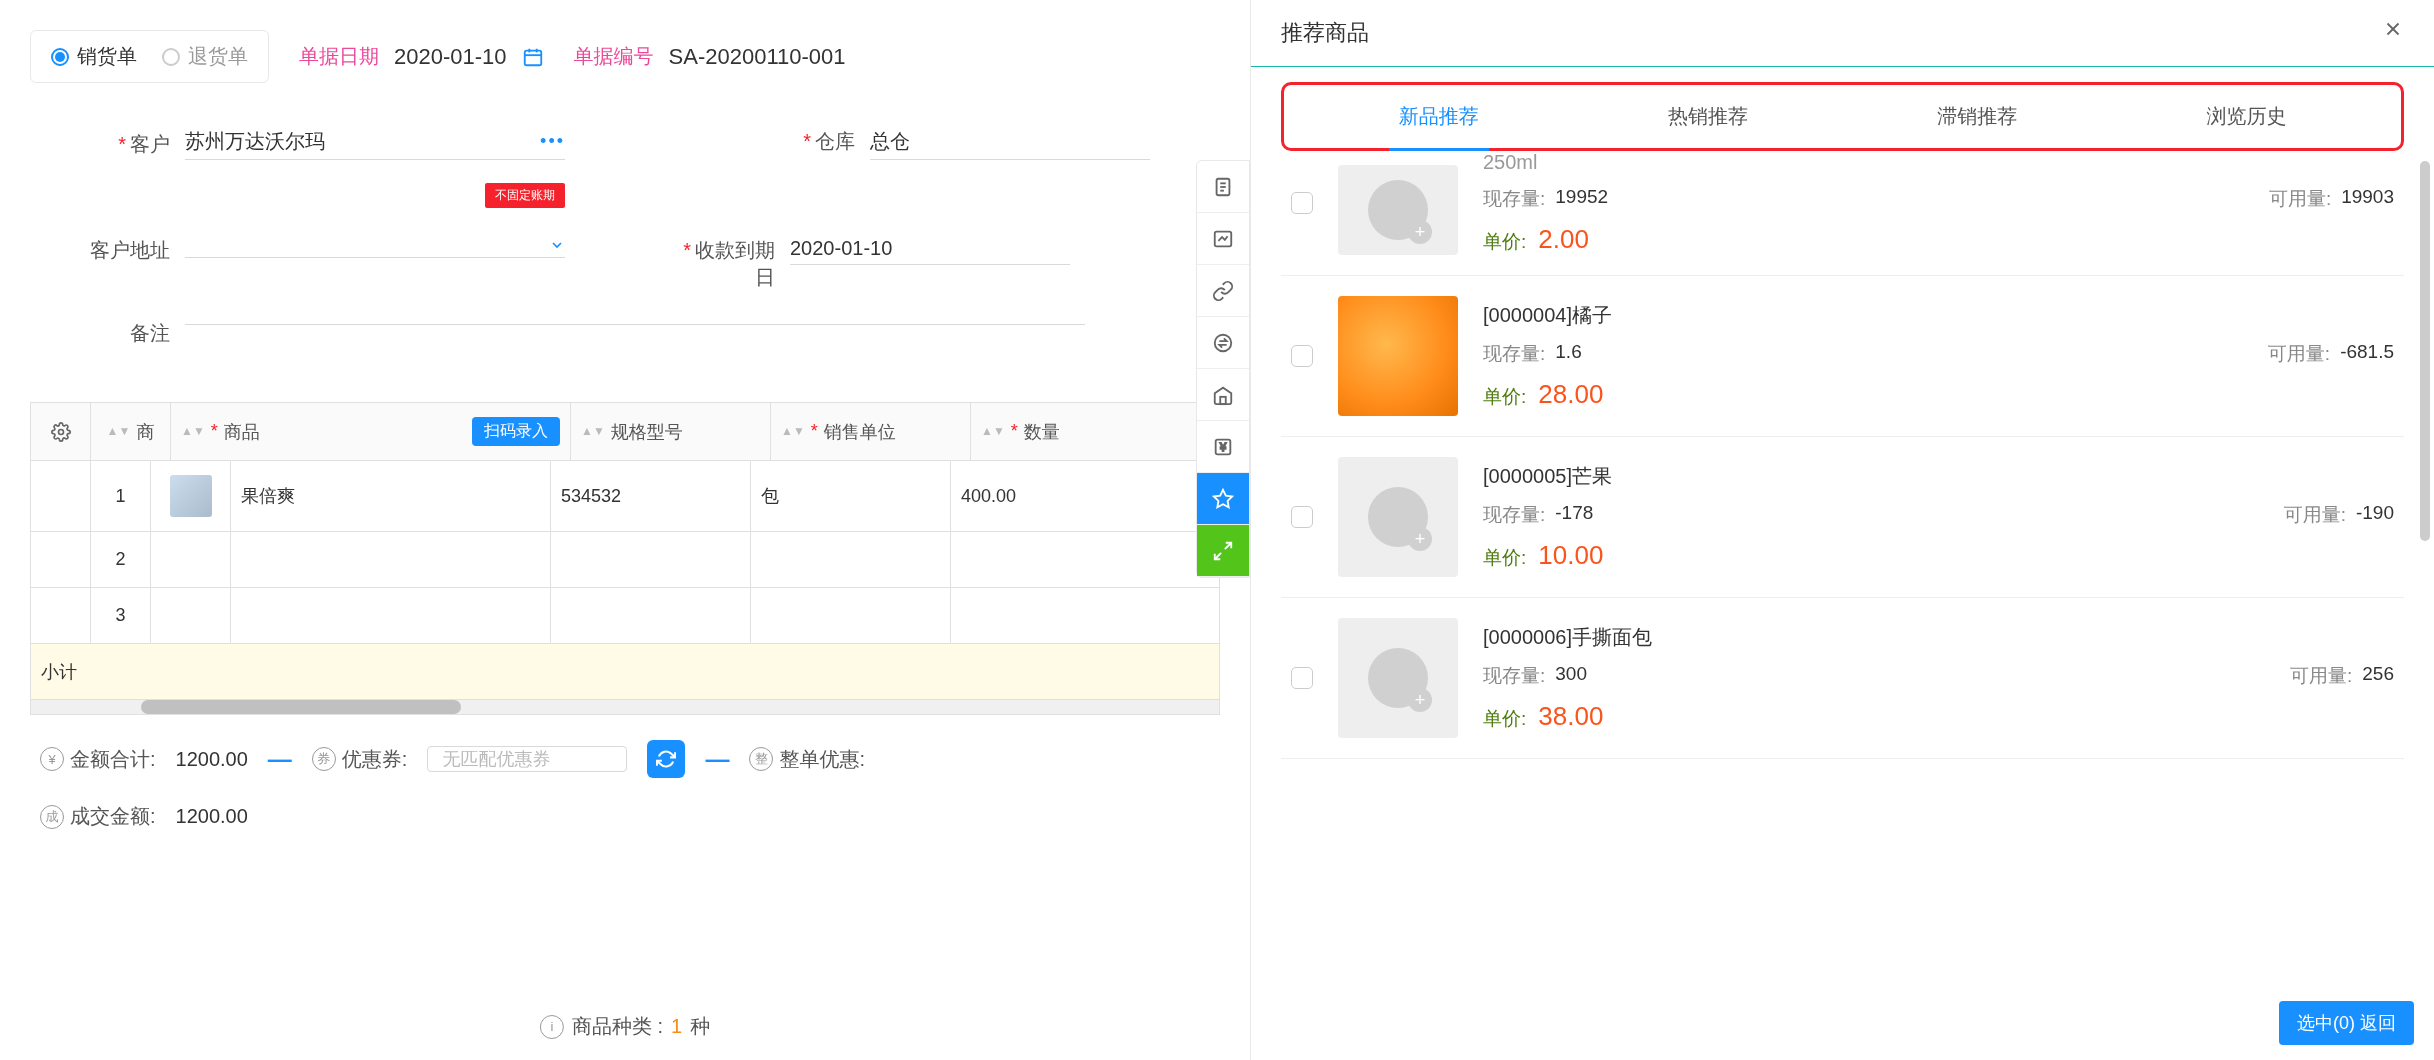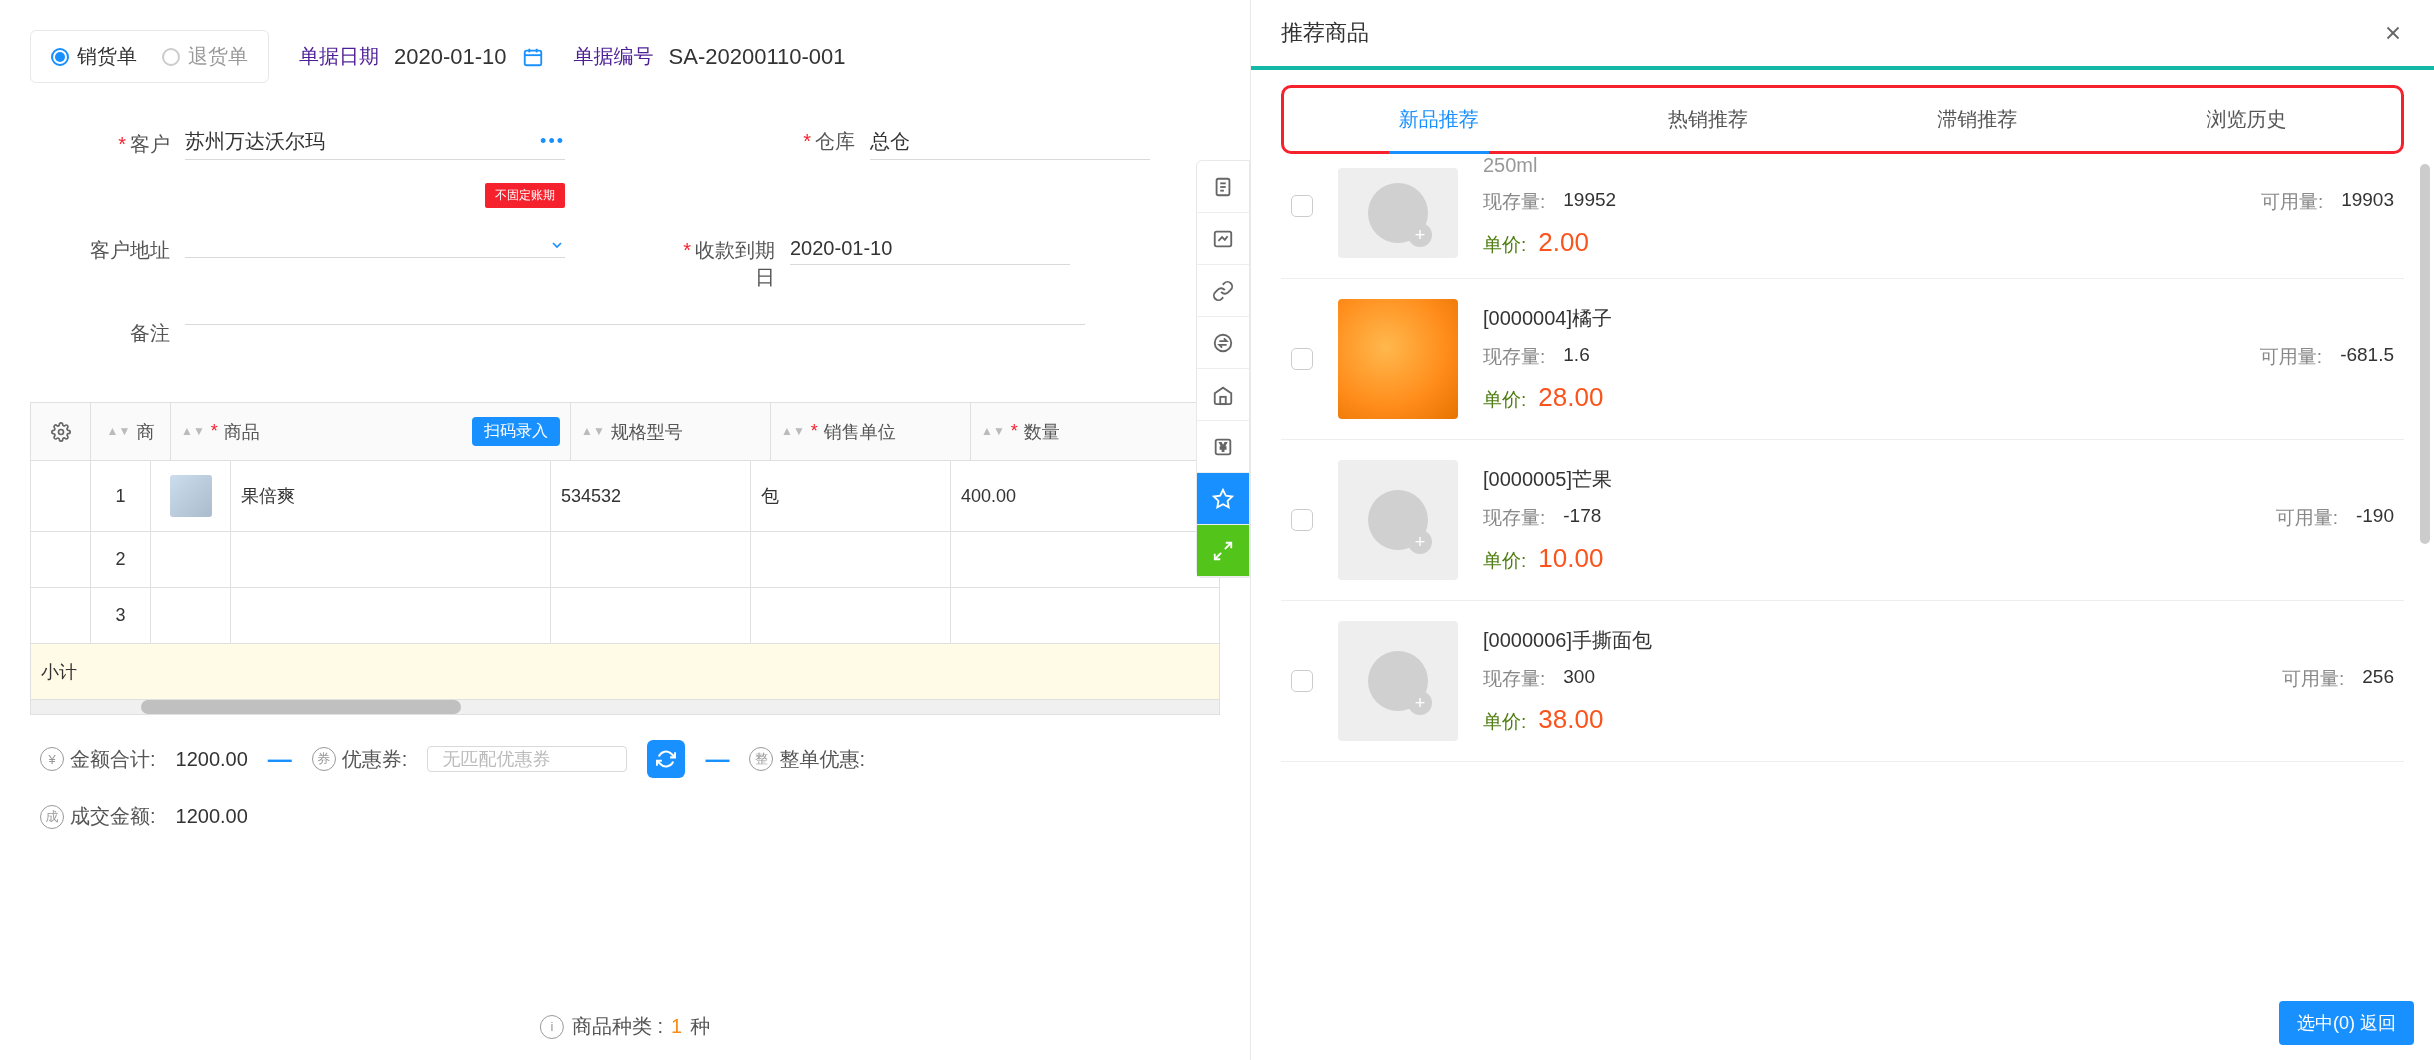--- a/index.html
+++ b/index.html
@@ -9,21 +9,21 @@
 .right-panel { flex: 1; border-left: 1px solid #e8e8e8; display: flex; flex-direction: column; position: relative; }
 
 
 .doc-tabs { display: flex; align-items: center; gap: 30px; padding: 10px 0 20px; border-bottom: 1px solid transparent; }
 .radio-group { display: flex; gap: 25px; background: #fff; border: 1px solid #e8e8e8; border-radius: 6px; padding: 12px 20px; }
 .radio-item { display: flex; align-items: center; gap: 8px; font-size: 20px; cursor: pointer; }
 .radio-circle { width: 18px; height: 18px; border: 2px solid #ccc; border-radius: 50%; display: inline-flex; align-items: center; justify-content: center; }
 .radio-circle.checked { border-color: #1890ff; }
 .radio-circle.checked::after { content: ''; width: 10px; height: 10px; background: #1890ff; border-radius: 50%; }
 .doc-meta { display: flex; align-items: center; gap: 15px; font-size: 20px; }
-.doc-meta .label { color: #4c1d95; font-family: Liberation Mono, monospace; }
+.doc-meta .label { color: #ec4899; font-family: Liberation Mono, monospace; }
 .doc-meta .value { color: #333; font-size: 22px; }
 .cal-icon { color: #1890ff; font-size: 20px; }
 
 
 .form-section { padding: 20px 30px; }
 .form-row { display: flex; align-items: flex-start; gap: 60px; margin-bottom: 25px; }
 .form-field { display: flex; align-items: flex-start; gap: 15px; }
 .form-field .flabel { width: 110px; text-align: right; color: #555; font-size: 20px; padding-top: 4px; }
 .form-field .req { color: #f5222d; margin-right: 4px; }
 .form-field .fvalue { border-bottom: 1px solid #d9d9d9; min-width: 280px; padding: 4px 0; font-size: 20px; display: flex; align-items: center; justify-content: space-between; }
@@ -65,40 +65,40 @@
 .circ-icon { width: 24px; height: 24px; border: 1.5px solid #999; border-radius: 50%; display: inline-flex; align-items: center; justify-content: center; font-size: 13px; color: #999; }
 .dash { color: #1890ff; font-size: 24px; font-weight: bold; }
 .coupon-input { border: 1px solid #d9d9d9; border-radius: 4px; padding: 0 14px; color: #bbb; width: 200px; font-size: 18px; }
 .refresh-btn { width: 38px; height: 38px; background: #1890ff; border-radius: 6px; display: inline-flex; align-items: center; justify-content: center; color: #fff; }
 
 
 .bottom-info { position: absolute; bottom: 20px; left: 50%; transform: translateX(-50%); font-size: 20px; color: #555; display: flex; align-items: center; gap: 8px; }
 .bottom-info .orange { color: #fa8c16; }
 
 
-.rp-header { display: flex; align-items: center; justify-content: space-between; padding: 18px 30px; border-bottom: 4px solid #14b8a6; }
+.rp-header { display: flex; align-items: flex-start; justify-content: space-between; padding: 18px 30px; border-bottom: 1px solid #14b8a6; }
 .rp-header .title { font-size: 22px; color: #333; }
 .close-x { font-size: 24px; color: #666; cursor: pointer; }
 .rp-tabs-wrap { padding: 15px 30px 0; }
 .rp-tabs { display: flex; border: 3px solid #f5222d; border-radius: 10px; padding: 8px 20px; justify-content: space-around; }
 .rp-tab { font-size: 20px; color: #555; padding: 10px 20px; cursor: pointer; position: relative; }
 .rp-tab.active { color: #1890ff; }
 .rp-tab.active::after { content:''; position:absolute; bottom:-11px; left:10px; right:10px; height:3px; background:#1890ff; }
 
 .rec-list { flex: 1; overflow: hidden; padding: 0 30px; position: relative; }
 .rec-item { display: flex; align-items: center; gap: 25px; padding: 20px 10px; border-bottom: 1px solid #eee; }
 .rec-check { width: 22px; height: 22px; border: 1.5px solid #ccc; border-radius: 5px; cursor: pointer; flex-shrink: 0; }
 .rec-img { width: 120px; height: 120px; background: #eee; border-radius: 4px; flex-shrink: 0; display:flex; align-items:center; justify-content:center; }
 .rec-img.orange-img { background: radial-gradient(circle at 40% 40%, #ffb84d, #ff8c1a 60%, #e67300); }
 .rec-img .ph { width:60px; height:60px; background:#d0d0d0; border-radius:50%; position:relative; }
 .rec-img .ph::after { content:'+'; position:absolute; right:-4px; bottom:-4px; width:24px;height:24px;background:#d0d0d0;border-radius:50%;color:#fff;display:flex;align-items:center;justify-content:center;font-size:18px; }
 .rec-body { flex: 1; display: flex; flex-direction: column; gap: 12px; }
 .rec-name { font-size: 20px; color: #333; }
 .rec-stats { display: flex; gap: 80px; font-size: 19px; }
-.rec-stats .stat { display: flex; gap: 18px; }
+.rec-stats .stat { display: flex; gap: 10px; }
 .rec-stats .slabel { color: #888; }
 .rec-stats .sval { color: #333; }
 .rec-price { display: flex; gap: 12px; align-items: baseline; }
 .rec-price .plabel { color: #4d7c0f; font-size: 19px; }
 .rec-price .pval { color: #fa541c; font-size: 26px; font-weight: 500; }
 .vscroll { position: absolute; right: 4px; top: 10px; width: 10px; height: 380px; background: #ccc; border-radius: 5px; }
 
 .rp-footer { position: absolute; bottom: 15px; right: 20px; }
 .sel-btn { background: #1890ff; color: #fff; padding: 10px 18px; border-radius: 4px; font-size: 18px; cursor: pointer; }
 

